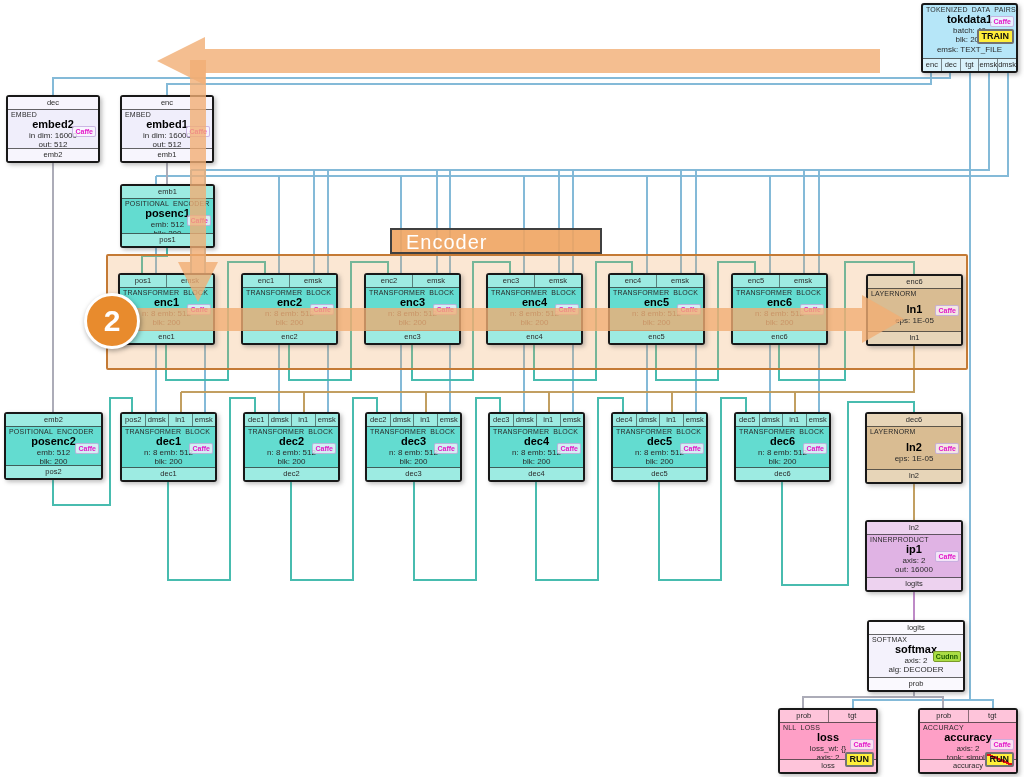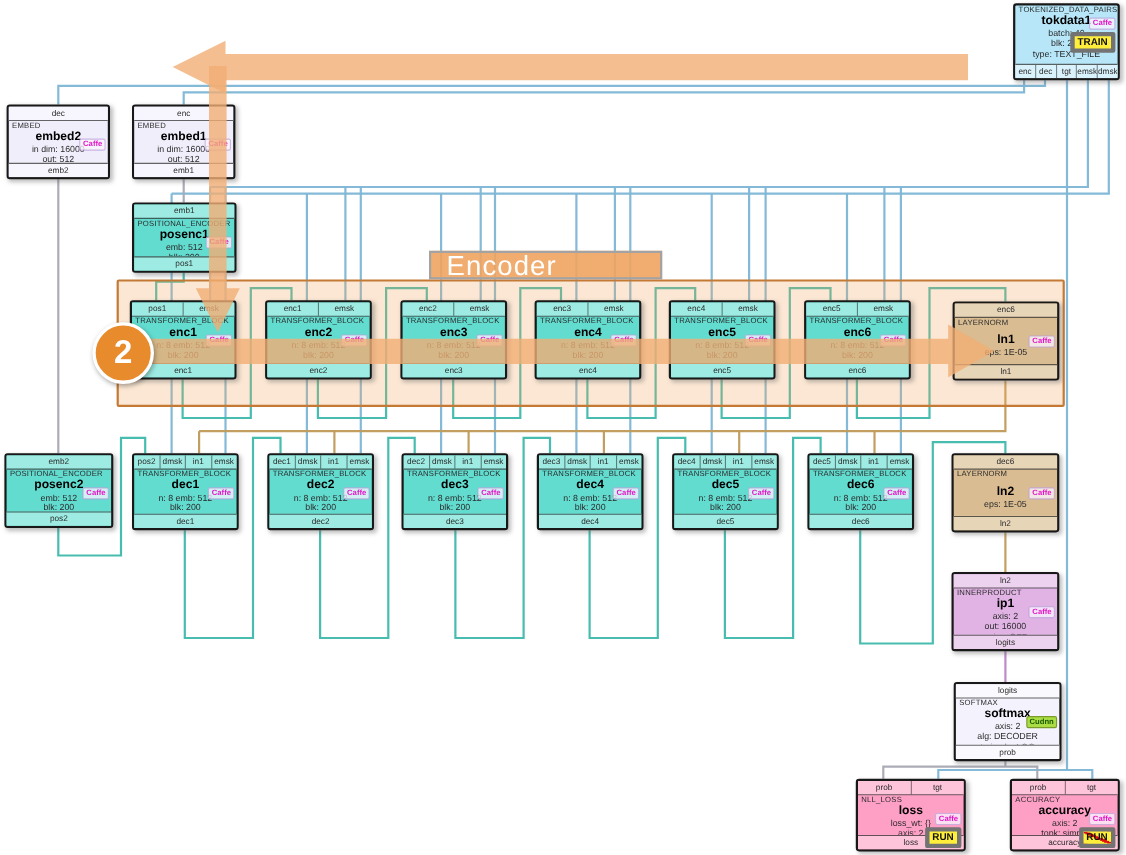--- a/index.html
+++ b/index.html
@@ -35,27 +35,27 @@
   .content{flex:1;min-height:0;overflow:hidden;display:flex;flex-direction:column;align-items:center;}
   .vcenter .content{justify-content:center;}
   .nname{font-weight:bold;font-size:11px;color:#000;line-height:1.15;}
   .nfield{font-size:8px;line-height:1.2;white-space:nowrap;}
   .badges{position:absolute;top:29px;right:2px;display:flex;flex-direction:column;
           align-items:flex-end;gap:2px;z-index:2;}
   .no-top .badges{top:11px;}
   .badge{font-size:7px;line-height:9px;padding:0 2px;border-radius:2px;font-weight:bold;}
   .badge.caffe{color:#e318c8;background:rgba(250,245,255,.75);border:1px solid rgba(160,120,200,.5);}
   .badge.cudnn{color:#1c5c00;background:#aadd44;border:1px solid #7a9a2a;}
-  .badge.flag{background:#ffef3a;color:#111;border:4px solid #737373;font-size:9px;line-height:11px;padding:0 3px;}
+  .badge.flag{background:#ffef3a;color:#111;border:2px solid #737373;font-size:9px;line-height:11px;padding:0 3px;}
   .badge.flag.struck{background-image:linear-gradient(to top right,transparent 44%,#e01010 44%,#e01010 56%,transparent 56%);}
   #arrow-svg{position:absolute;left:0;top:0;width:1024px;height:777px;z-index:40;pointer-events:none;}
   #arrow-svg polygon{fill:#f1ae74;fill-opacity:.8;}
   #banner{position:absolute;left:390px;top:228px;width:212px;height:26px;
-          background:rgba(239,164,97,.9);border:2px solid #a3a3a3;color:#ffffff;
-          font-size:25px;line-height:25px;padding-left:14px;letter-spacing:1px;z-index:45;box-sizing:border-box;}
+          background:rgba(239,164,97,.9);border:2px solid #404040;color:#ffffff;
+          font-size:20px;line-height:25px;padding-left:14px;letter-spacing:1px;z-index:45;box-sizing:border-box;}
   #step{position:absolute;left:84px;top:293px;width:56px;height:56px;border-radius:50%;
         background:#e88b2d;border:3px solid #ffffff;box-shadow:1px 2px 5px rgba(0,0,0,.35);
         color:#ffffff;font-size:30px;font-weight:bold;display:flex;align-items:center;
         justify-content:center;z-index:50;box-sizing:border-box;}
 </style>
 </head>
 <body>
 
 <svg id="wire-svg">
     <polyline points="931,73 931,84 167,84 167,95" class="w-blue"></polyline>
@@ -118,21 +118,21 @@
       <div class="badges">
         <span class="badge caffe">Caffe</span>
         <span class="badge flag">TRAIN</span>
       </div>
       <div class="body">
         <div class="ntype">TOKENIZED_DATA_PAIRS</div>
         <div class="content">
           <div class="nname">tokdata1</div>
           <div class="nfield">batch: 40</div>
           <div class="nfield">blk: 200</div>
-          <div class="nfield">type: TEXT_FILE</div>
+          <div class="nfield">emsk: TEXT_FILE</div>
         </div>
       </div>
       <div class="ports ports-bottom">
         <span class="port">enc</span>
         <span class="port">dec</span>
         <span class="port">tgt</span>
         <span class="port">emsk</span>
         <span class="port">dmsk</span>
       </div>
     </div>

